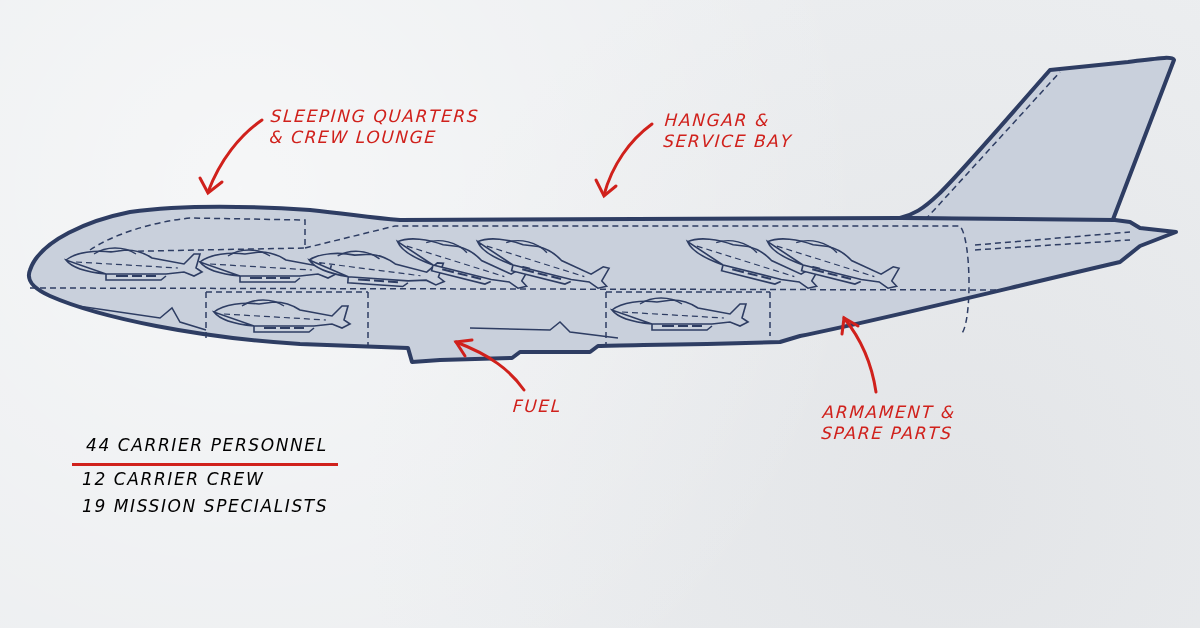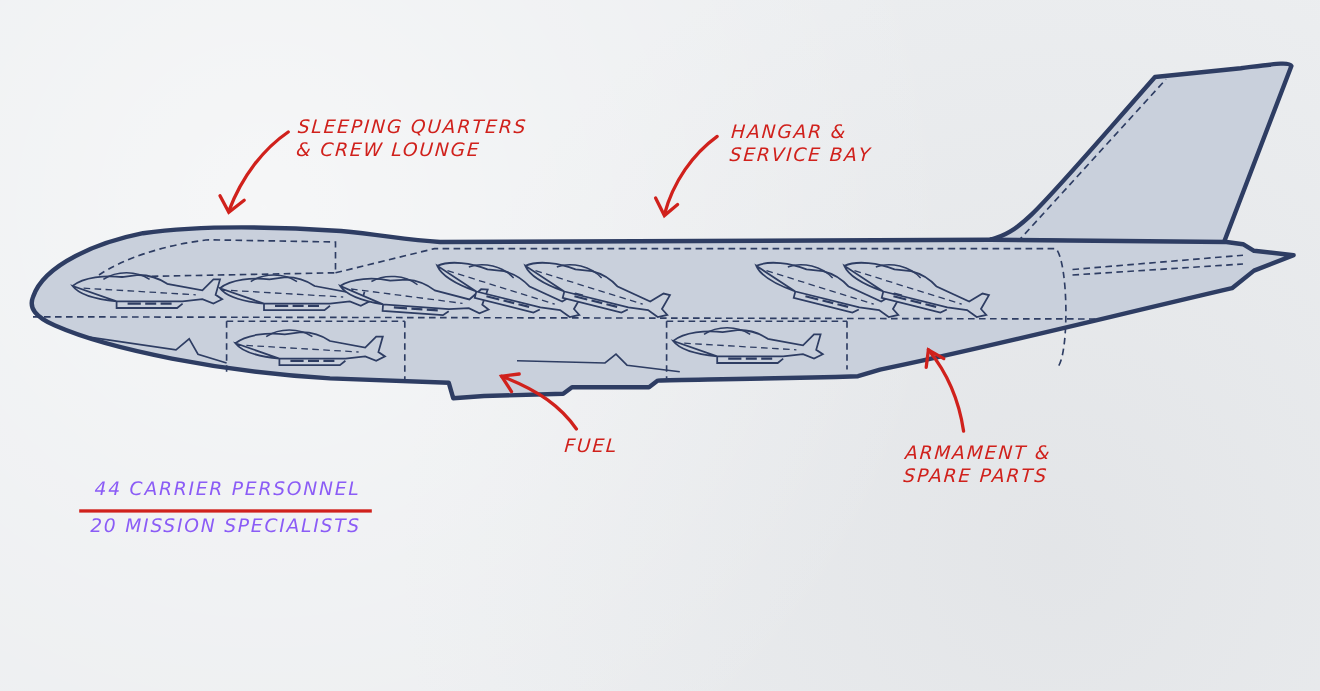--- a/index.html
+++ b/index.html
@@ -3,21 +3,21 @@
 <meta charset="utf-8">
 <style>
   html,body{margin:0;padding:0;}
   body{width:1200px;height:628px;background:#eceef0;position:relative;overflow:hidden;font-family:"DejaVu Sans",sans-serif;}
   .bg{position:absolute;inset:0;background:
      radial-gradient(circle at 20% 30%, rgba(255,255,255,0.5), rgba(0,0,0,0) 60%),
      radial-gradient(circle at 80% 80%, rgba(210,212,216,0.35), rgba(0,0,0,0) 55%);}
   .label{position:absolute;color:#d0211c;font-family:"DejaVu Sans",sans-serif;font-style:italic;font-size:17px;letter-spacing:1.6px;line-height:21px;transform:skewX(-4deg);text-transform:uppercase;}
   .label span{display:block;}
   svg{position:absolute;left:0;top:0;}
-  .legend{position:absolute;left:72px;top:432px;color:#8b5cf6;font-style:italic;font-size:17px;letter-spacing:1.6px;line-height:27px;}
+  .legend{position:absolute;left:72px;top:432px;color:#000000;font-style:italic;font-size:17px;letter-spacing:1.6px;line-height:27px;}
   .legend .total{padding-left:14px;padding-bottom:4px;border-bottom:3px solid #d0211c;width:252px;}
   .legend .row{padding-left:10px;}
 </style>
 </head>
 <body>
 
 <div class="bg"></div>
 
 <svg width="1200" height="628" viewBox="0 0 1200 628">
   <defs>
@@ -78,14 +78,15 @@
 <div class="label" style="left:513px;top:396px;">
   <span>FUEL</span>
 </div>
 <div class="label" style="left:822px;top:402px;">
   <span>ARMAMENT &amp;</span>
   <span>SPARE PARTS</span>
 </div>
 
 <div class="legend">
   <div class="total">44 CARRIER PERSONNEL</div>
-  <div class="row">20 MISSION SPECIALISTS</div>
+  <div class="row">12 CARRIER CREW</div>
+  <div class="row">19 MISSION SPECIALISTS</div>
 </div>
 
 </body></html>

